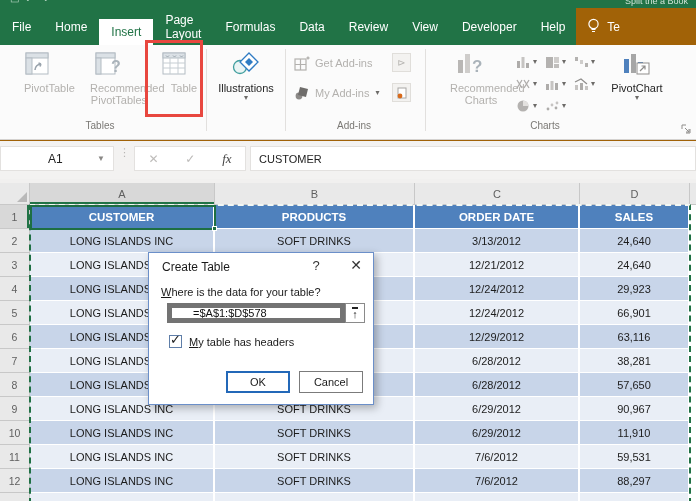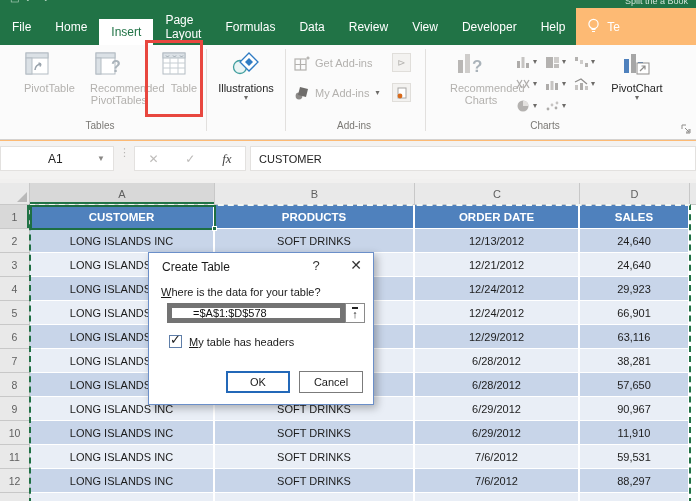--- a/index.html
+++ b/index.html
@@ -1,18 +1,18 @@
 <!DOCTYPE html>
 <html><head>
 <meta charset="utf-8">
 <style>
   * { margin:0; padding:0; box-sizing:border-box; }
   html,body { width:696px; height:501px; overflow:hidden; }
   body { font-family:"Liberation Sans", sans-serif; background:#fff; }
-  #app { position:relative; width:696px; height:501px; background:#fdba74; overflow:hidden; }
+  #app { position:relative; width:696px; height:501px; background:#a16207; overflow:hidden; }
 
   
   .titlebar { position:absolute; left:0; top:0; width:696px; height:8px; background:#217346; overflow:hidden; }
   .qat { position:absolute; left:10px; top:-6px; color:#bcd9c8; font-size:10px; letter-spacing:6px; }
   .titletext { position:absolute; right:8px; top:-4px; color:#cfe3d8; font-size:9px; white-space:nowrap; }
 
   
   .tabbar { position:absolute; left:0; top:8px; width:576px; height:37px; background:#217346;
             display:flex; align-items:stretch; padding-left:0; }
   .tab { color:#fff; font-size:12px; padding:0 12px; display:flex; align-items:center; cursor:default; }
@@ -365,21 +365,21 @@
   <div class="sheet">
     <div class="trow hrow">
       <div class="cell ca">CUSTOMER</div>
       <div class="cell cb">PRODUCTS</div>
       <div class="cell cc">ORDER DATE</div>
       <div class="cell cd">SALES</div>
     </div>
     <div class="trow band-d">
         <div class="cell ca">LONG ISLANDS INC</div>
         <div class="cell cb">SOFT DRINKS</div>
-        <div class="cell cc">12/13/2012</div>
+        <div class="cell cc">3/13/2012</div>
         <div class="cell cd">24,640</div>
       </div>
     <div class="trow band-l">
         <div class="cell ca">LONG ISLANDS INC</div>
         <div class="cell cb">SOFT DRINKS</div>
         <div class="cell cc">12/21/2012</div>
         <div class="cell cd">24,640</div>
       </div>
     <div class="trow band-d">
         <div class="cell ca">LONG ISLANDS INC</div>

